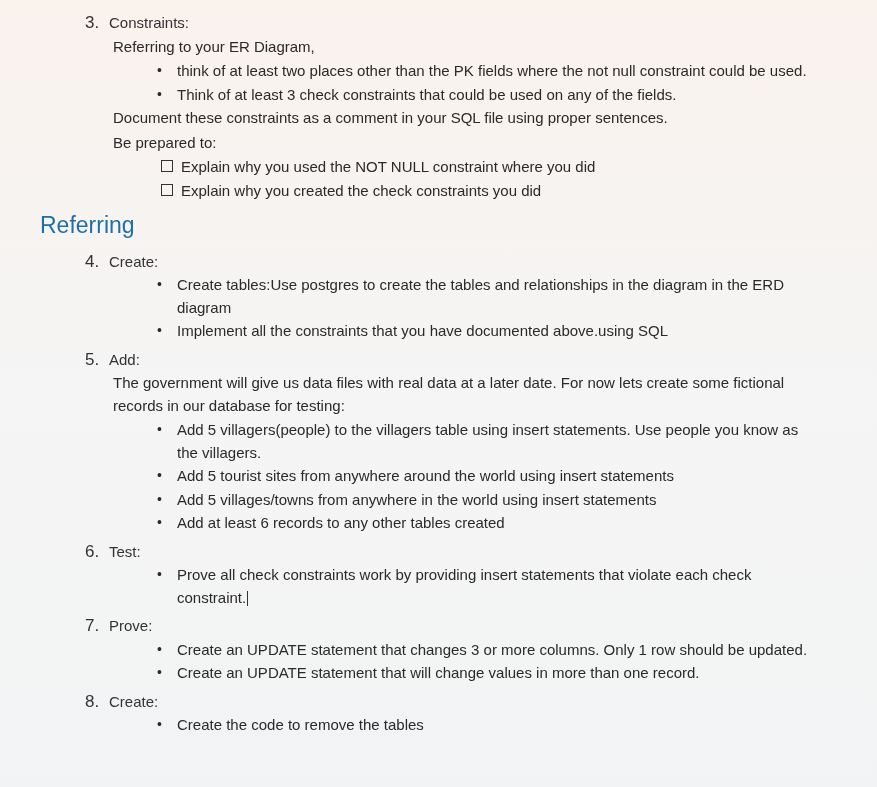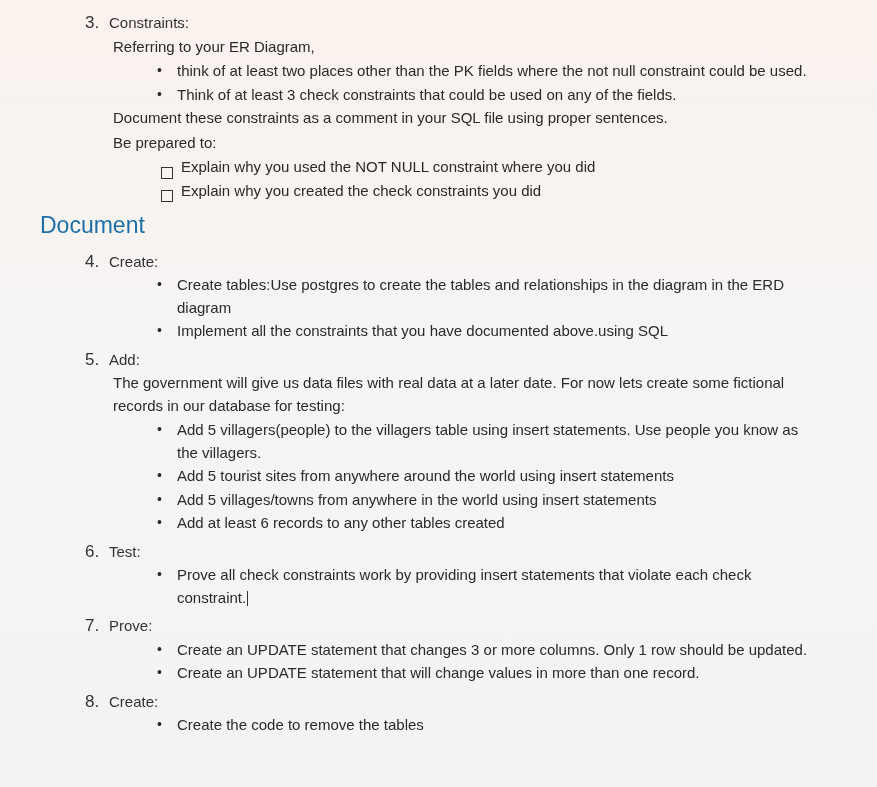--- a/index.html
+++ b/index.html
@@ -51,21 +51,21 @@
     line-height: 1.5;
   }
   .bullet-text {
     flex: 1;
   }
   .check-list {
     padding-left: 48px;
   }
   .check-item {
     display: flex;
-    align-items: flex-end;
+    align-items: flex-start;
     margin-bottom: 1px;
   }
   .check-box {
     display: inline-block;
     width: 12px;
     height: 12px;
     border: 1.5px solid #333;
     margin-right: 8px;
     margin-top: 4px;
     flex-shrink: 0;
@@ -115,21 +115,21 @@
         <span>Explain why you used the NOT NULL constraint where you did</span>
       </div>
       <div class="check-item">
         <span class="check-box"></span>
         <span>Explain why you created the check constraints you did</span>
       </div>
     </div>
   </div>
 </div>
 
-<div class="section-heading">Document</div>
+<div class="section-heading">Referring</div>
 
 <div class="num-item">
   <div class="num-line">
     <span class="num">4.</span>
     <span class="num-title">Create:</span>
   </div>
   <div class="body-indent">
     <div class="bullet-list">
       <div class="bullet-item">
         <span class="bullet-dot">•</span>

